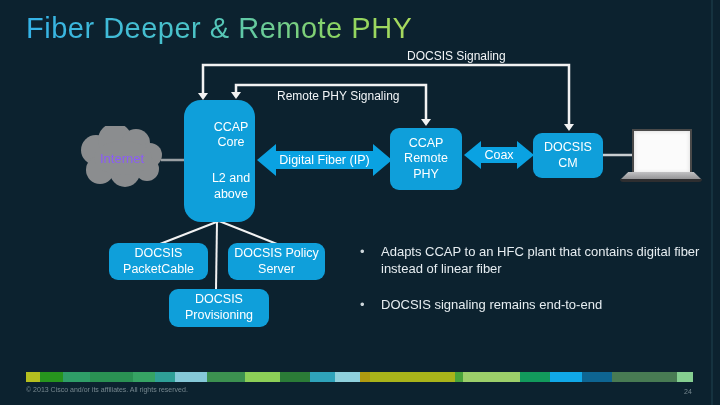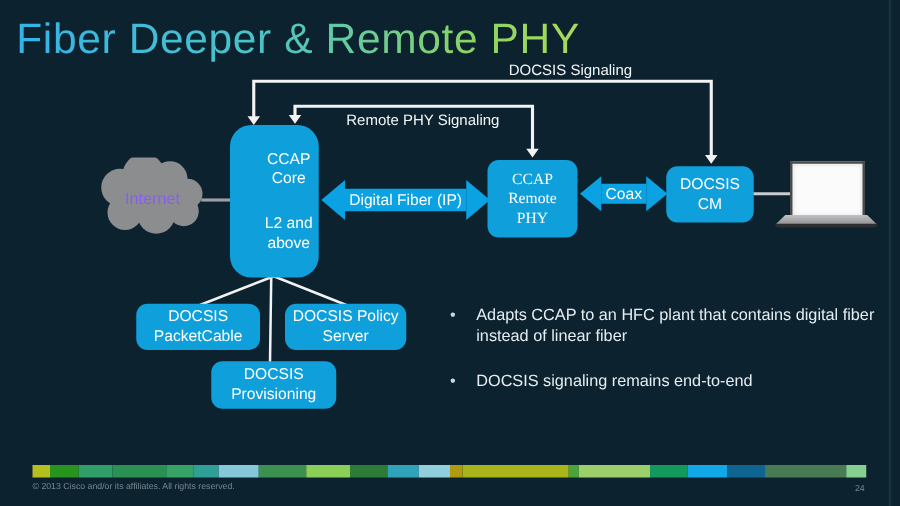--- a/index.html
+++ b/index.html
@@ -1,21 +1,21 @@
 <!DOCTYPE html>
 <html><head>
 <meta charset="utf-8">
 <style>
   html,body{margin:0;padding:0;}
   body{width:720px;height:405px;background:#0c222f;overflow:hidden;
        font-family:"Liberation Sans",sans-serif;position:relative;}
   .slide{position:absolute;inset:0;}
 
   
-  .title{position:absolute;left:13px;top:12px;font-size:34px;font-weight:400;
+  .title{position:absolute;left:26px;top:12px;font-size:29px;font-weight:400;
          letter-spacing:.5px;
          background:linear-gradient(90deg,#35b3e8 0%,#4cc4c6 45%,#8ed45f 82%,#a9da5e 100%);
          -webkit-background-clip:text;background-clip:text;color:transparent;}
 
   
   svg.overlay{position:absolute;left:0;top:0;width:720px;height:405px;pointer-events:none;}
 
   
   .conn-label{position:absolute;color:#f2f5f7;font-size:12px;white-space:nowrap;}
   .lbl-docsis-sig{left:407px;top:49px;}
@@ -27,21 +27,21 @@
                color:#8b5cf6;font-size:13px;}
 
   
   .node{position:absolute;background:#0f9fda;color:#fff;display:flex;
         align-items:center;justify-content:center;text-align:center;
         font-size:12.5px;line-height:1.25;border-radius:9px;}
   .ccap-core{left:184px;top:100px;width:71px;height:122px;border-radius:17px;
              flex-direction:column;gap:20px;}
   .ccap-core span{display:block;width:52px;margin-left:23px;}
   .remote-phy{left:390px;top:128px;width:72px;height:62px;}
-  .remote-phy span{width:56px;font-family:Liberation Serif, serif;}
+  .remote-phy span{width:56px;}
   .docsis-cm{left:533px;top:133px;width:70px;height:45px;justify-content:center;}
   .docsis-cm span{width:54px;}
   .packetcable{left:109px;top:243px;width:99px;height:37px;}
   .packetcable span{width:90px;}
   .policy-server{left:228px;top:243px;width:97px;height:37px;}
   .policy-server span{width:88px;}
   .provisioning{left:169px;top:289px;width:100px;height:38px;}
   .provisioning span{width:90px;}
 
   

